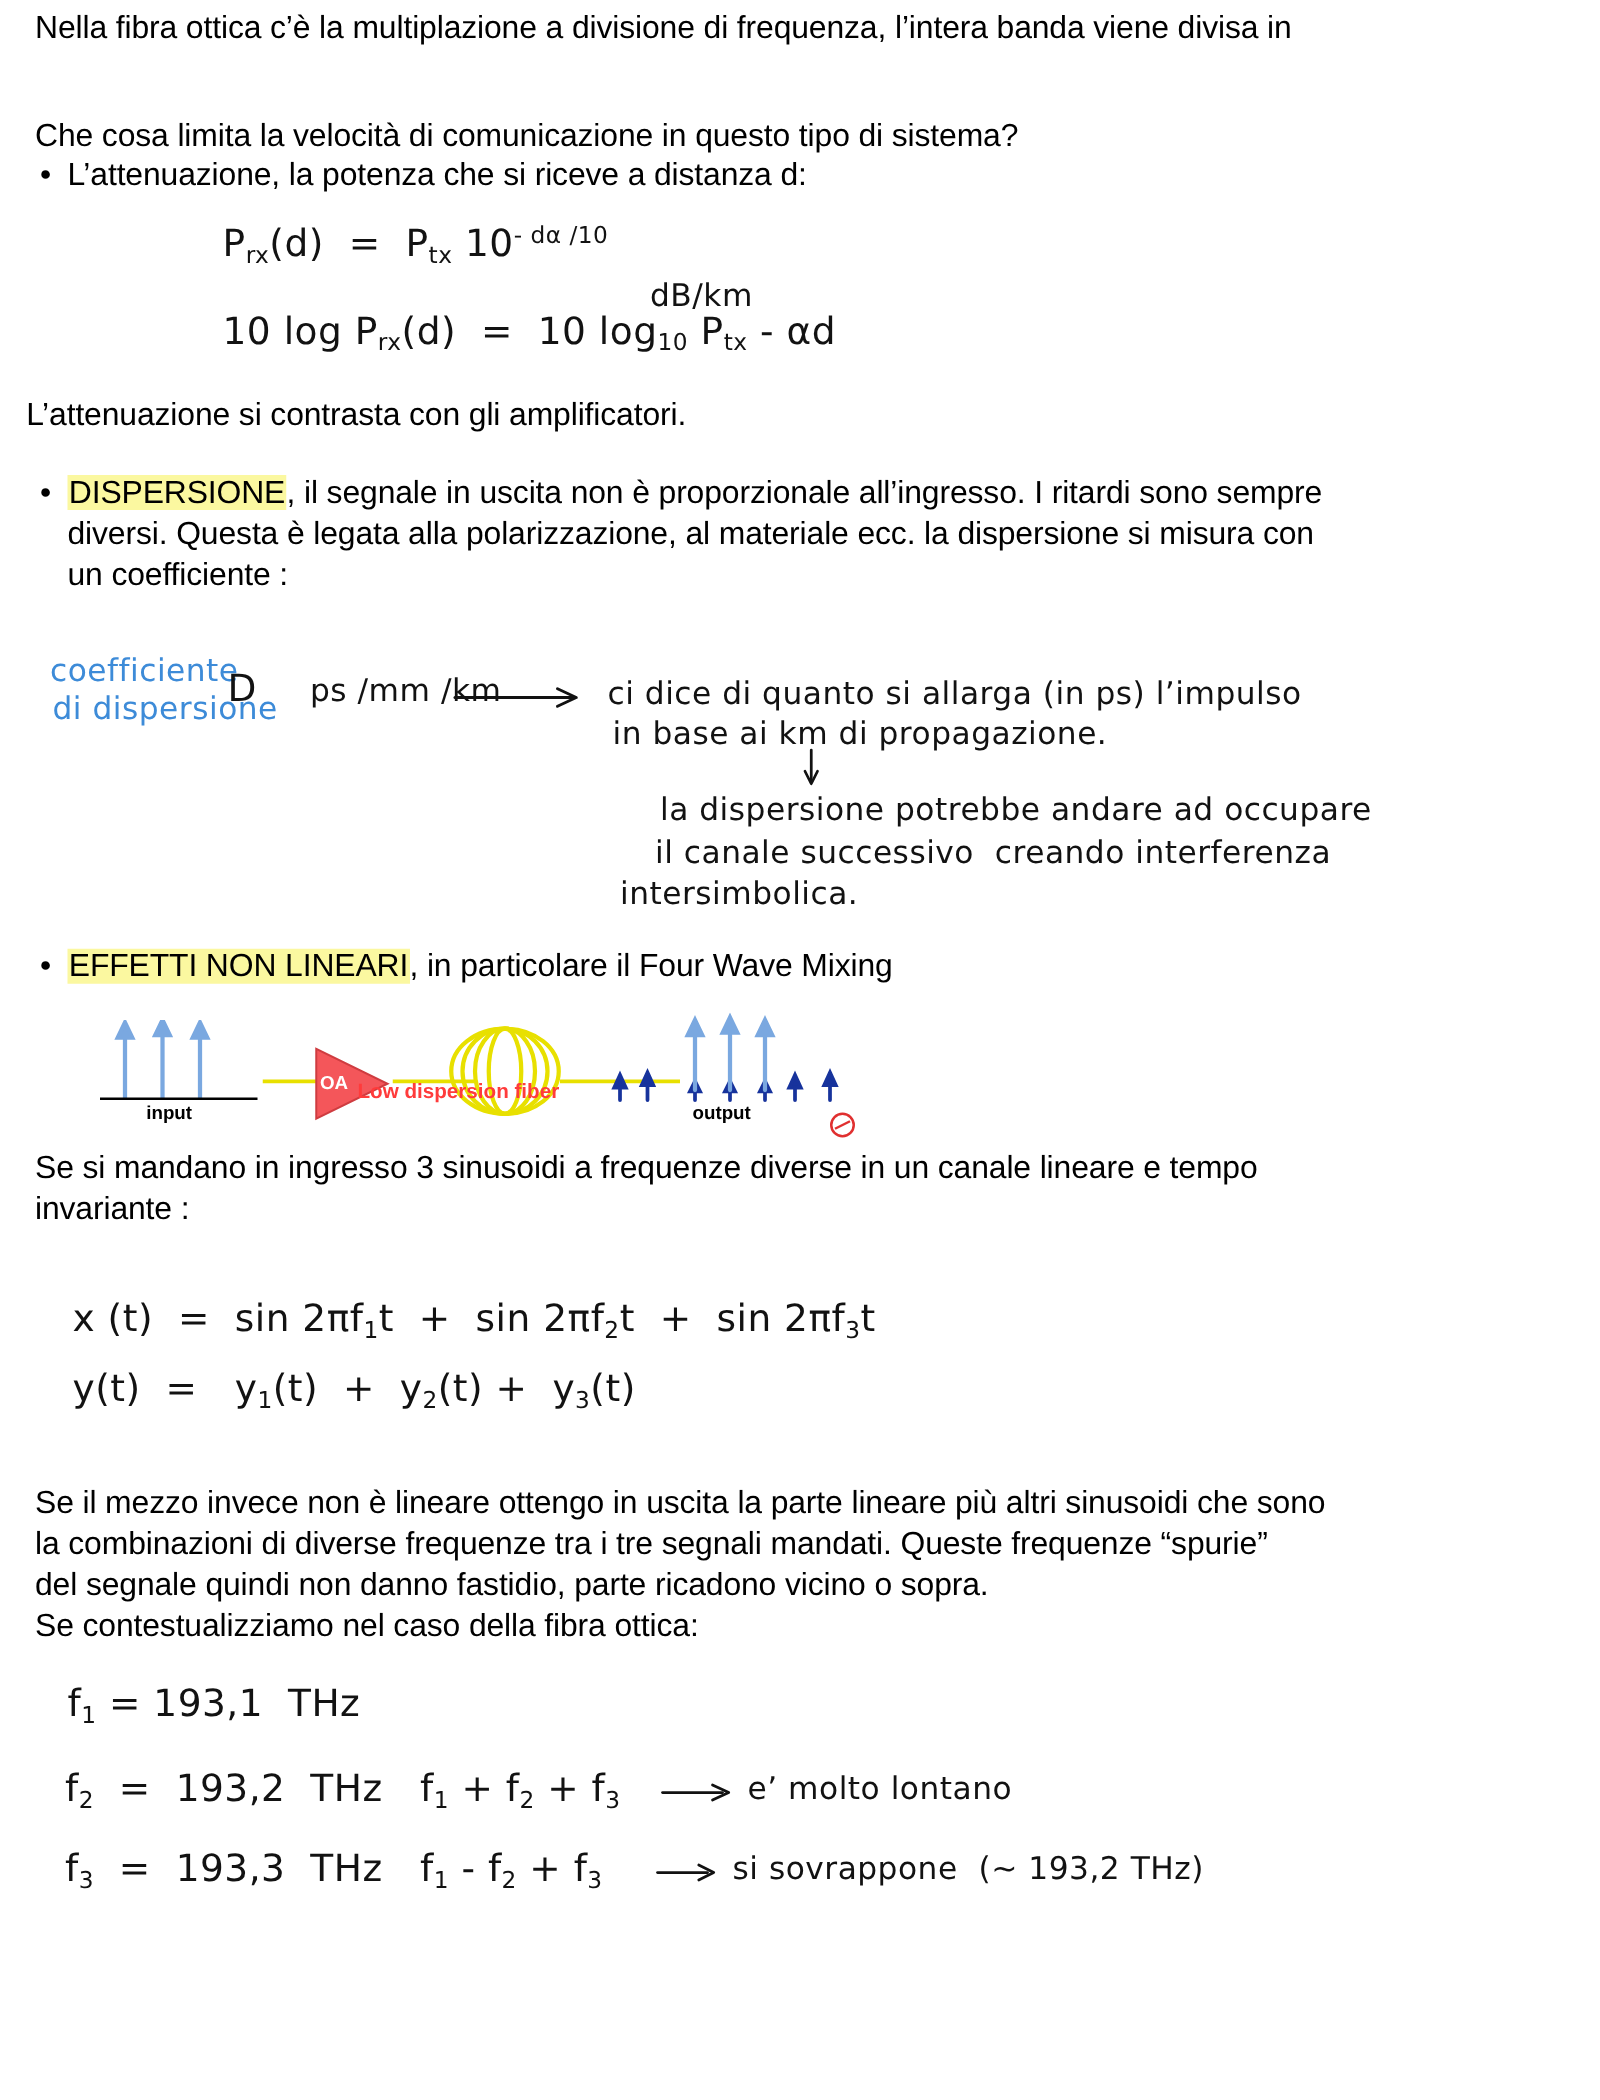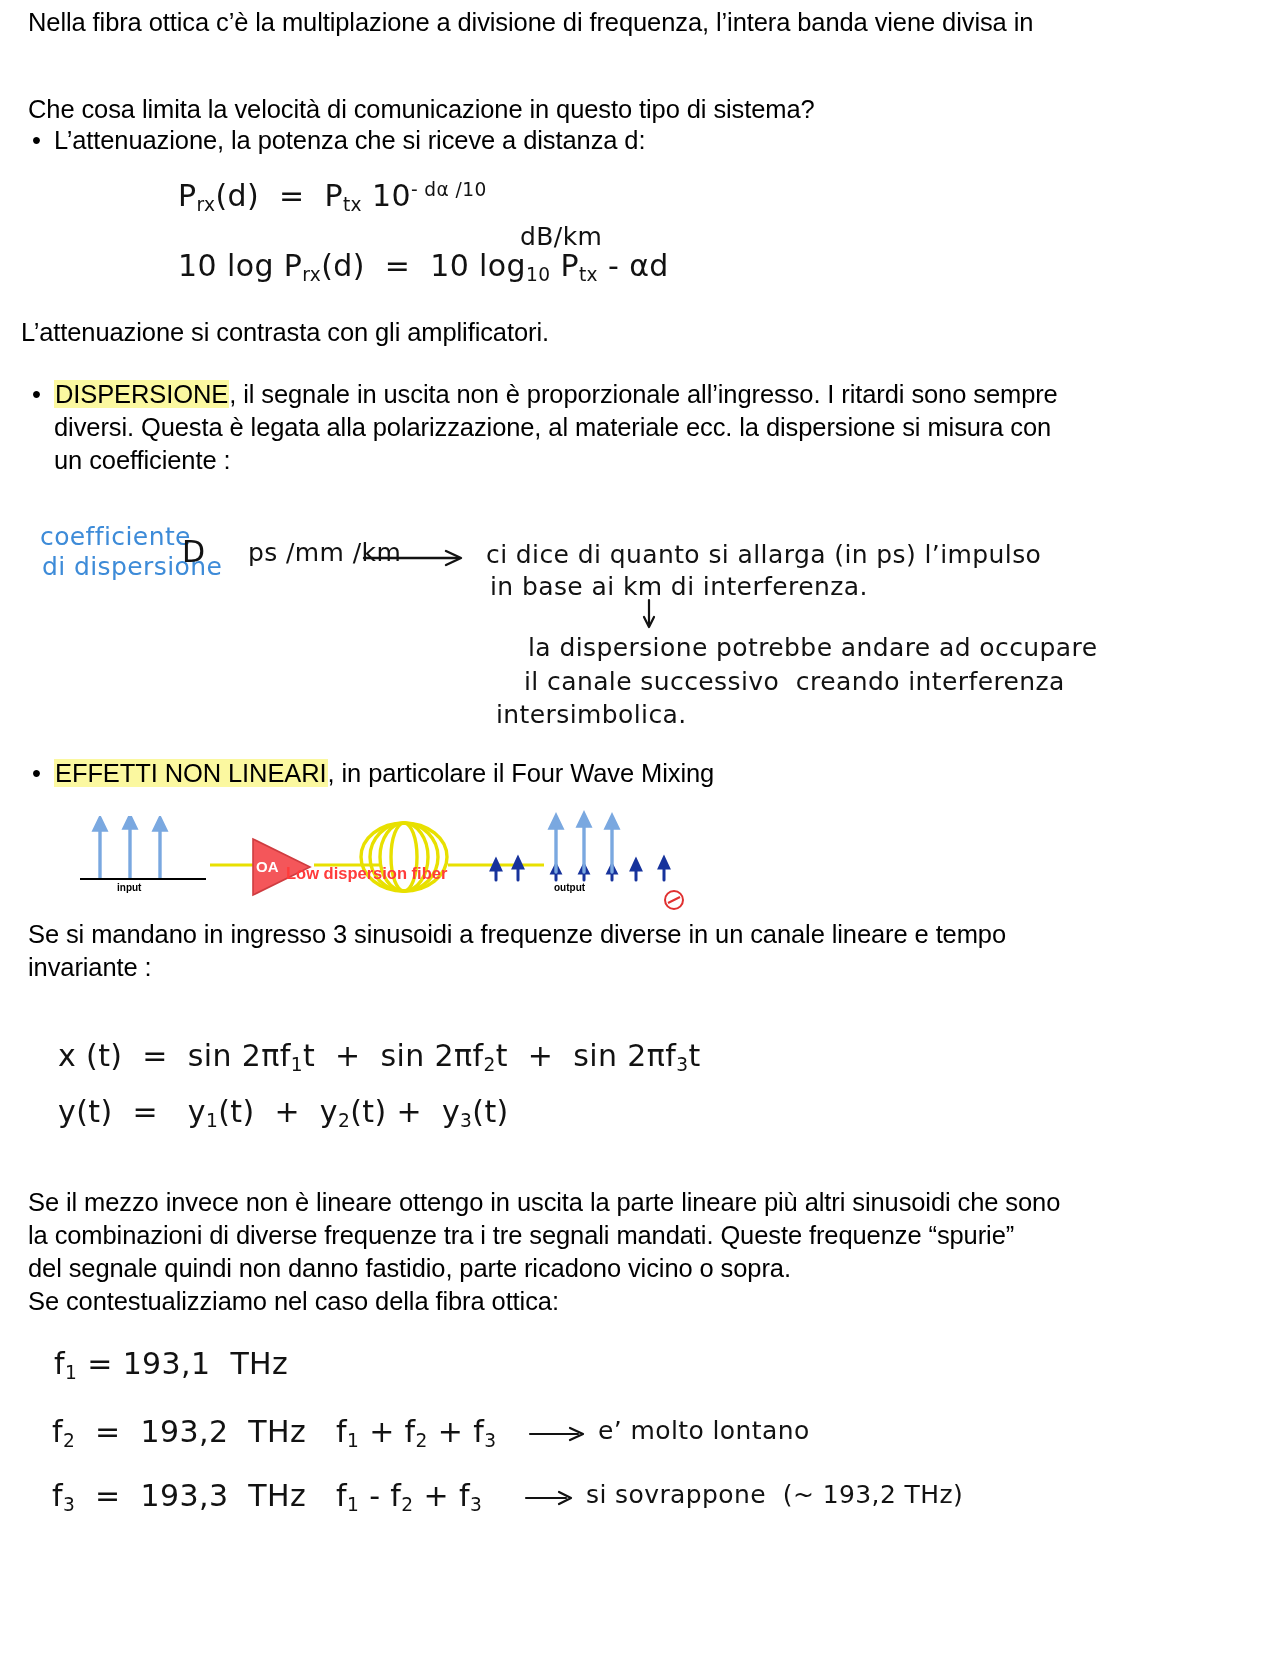--- a/index.html
+++ b/index.html
@@ -72,21 +72,21 @@
     position: absolute;
     left: 70px;
     top: 806px;
     width: 640px;
     height: 105px;
   }
   .fig-label {
     position: absolute;
     font-family: "Liberation Sans", sans-serif;
     font-weight: bold;
-    font-size: 10px;
+    font-size: 15px;
   }
   .lbl-input { color: #000; }
   .lbl-output { color: #000; }
   .lbl-fiber { color: #ff3b3b; font-size: 16.5px; }
   .lbl-oa {
     color: #ffffff;
     font-size: 15px;
     font-weight: bold;
   }
 </style>
@@ -131,21 +131,21 @@
     <div class="hand hs-lg" style="left:182px; top:534px;">D</div>
 
     <div class="hand hs-md" style="left:248px; top:538px;">ps /mm /km</div>
 
     <svg class="ovl" style="left:362px; top:546px;" width="110" height="24" viewBox="0 0 110 24">
       <line x1="2" y1="12" x2="96" y2="12" stroke="#121212" stroke-width="2.4" stroke-linecap="round"></line>
       <polyline points="84,5 99,12 84,19" fill="none" stroke="#121212" stroke-width="2.4" stroke-linecap="round" stroke-linejoin="round"></polyline>
     </svg>
 
     <div class="hand hs-md" style="left:486px; top:540px;">ci dice di quanto si allarga (in ps) l’impulso</div>
-    <div class="hand hs-md" style="left:490px; top:572px;">in base ai km di interferenza.</div>
+    <div class="hand hs-md" style="left:490px; top:572px;">in base ai km di propagazione.</div>
 
     <svg class="ovl" style="left:638px; top:598px;" width="22" height="34" viewBox="0 0 22 34">
       <line x1="11" y1="2" x2="11" y2="26" stroke="#121212" stroke-width="2.2" stroke-linecap="round"></line>
       <polyline points="6,19 11,29 16,19" fill="none" stroke="#121212" stroke-width="2.2" stroke-linecap="round" stroke-linejoin="round"></polyline>
     </svg>
 
     <div class="hand hs-md" style="left:528px; top:633px;">la dispersione potrebbe andare ad occupare</div>
     <div class="hand hs-md" style="left:524px; top:667px;">il canale successivo  creando interferenza</div>
     <div class="hand hs-md" style="left:496px; top:700px;">intersimbolica.</div>
   </div>

